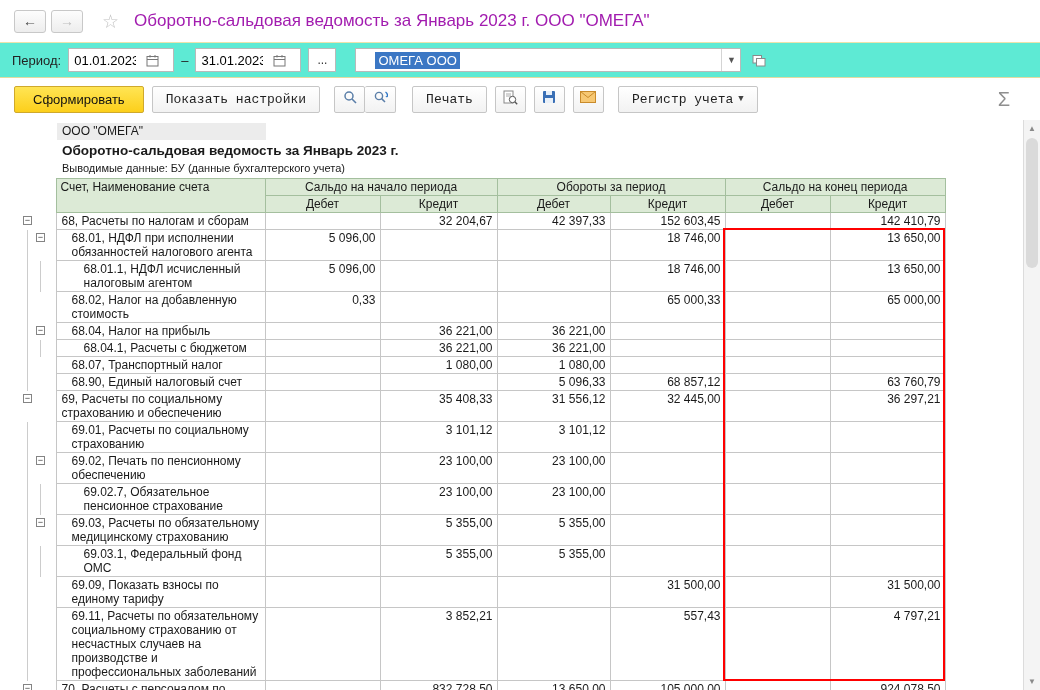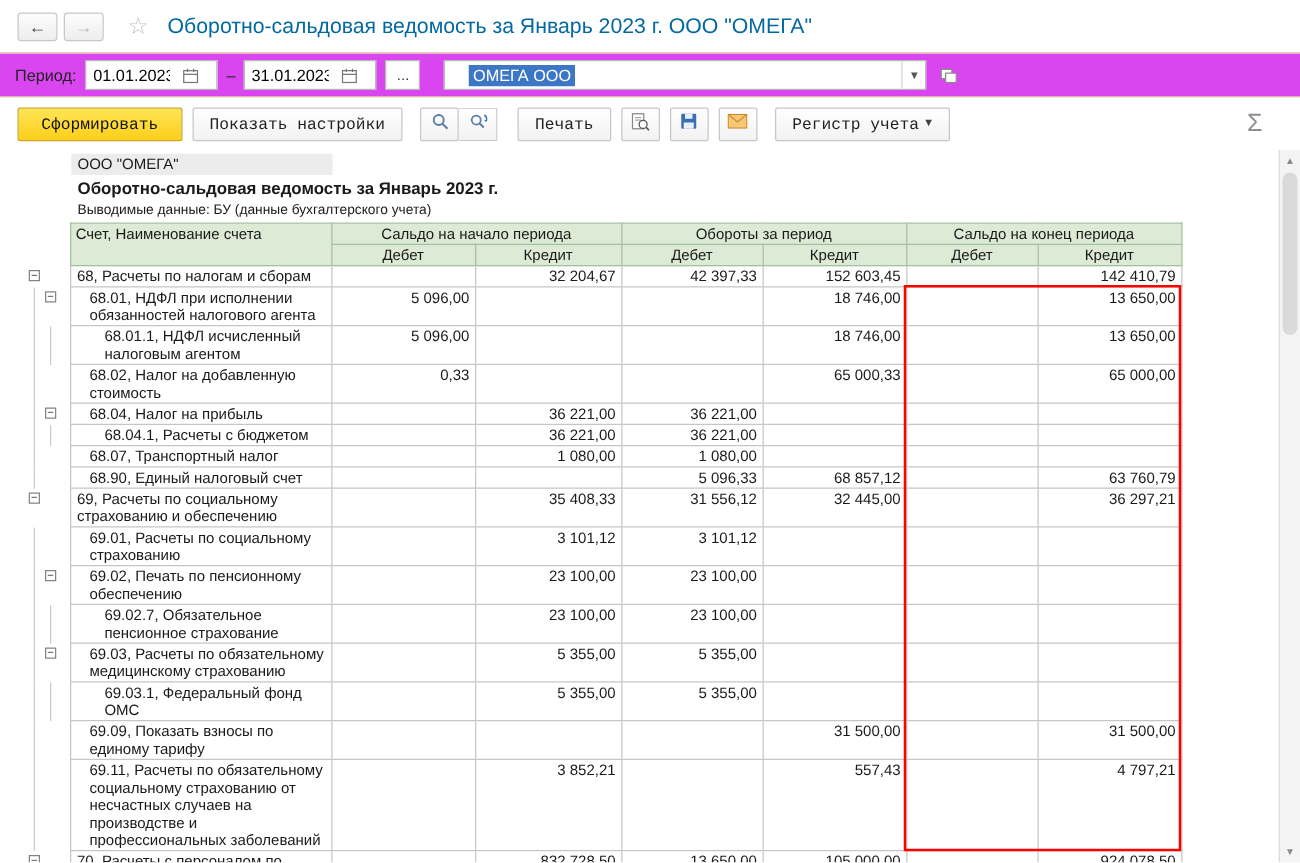--- a/index.html
+++ b/index.html
@@ -6,24 +6,24 @@
   html,body { width:1040px; height:690px; overflow:hidden; }
   body { position:relative; background:#fff; font-family:"Liberation Sans", sans-serif; color:#1a1a1a; }
 
   
   .topbar { height:42px; display:flex; align-items:center; padding:0 14px; gap:5px; background:#fff; }
   .nav-btn { width:32px; height:23px; border:1px solid #c8c8c8; border-radius:3px;
              background:linear-gradient(#fdfdfd,#ededed); display:flex; align-items:center;
              justify-content:center; font-size:14px; color:#4a4a4a; cursor:pointer; }
   .nav-btn.disabled { color:#bdbdbd; }
   .star { color:#c2c2c2; font-size:19px; margin-left:14px; }
-  .win-title { font-size:17px; color:#0369a1; margin-left:10px; white-space:nowrap; }
+  .win-title { font-size:17px; color:#a21caf; margin-left:10px; white-space:nowrap; }
 
   
-  .periodbar { height:36px; background:#d946ef; border-top:1px solid #ece3ac; border-bottom:1px solid #e4daa0;
+  .periodbar { height:36px; background:#5eead4; border-top:1px solid #ece3ac; border-bottom:1px solid #e4daa0;
                display:flex; align-items:center; padding:0 12px; gap:7px; }
   .pb-label { font-size:13px; color:#222; }
   .date-field { display:flex; align-items:center; width:106px; height:24px; background:#fff; border:1px solid #b9b9b9; }
   .date-field input { border:none; outline:none; width:72px; font-size:13px; padding:0 5px;
                       font-family:"Liberation Sans", sans-serif; background:transparent; }
   .cal-btn { width:22px; height:22px; display:flex; align-items:center; justify-content:center; cursor:pointer; }
   .dash { font-size:13px; color:#222; }
   .dots-btn { width:28px; height:24px; background:#fff; border:1px solid #b9b9b9; font-size:12px;
               color:#333; display:flex; align-items:center; justify-content:center; cursor:pointer; }
   .org-combo { width:386px; height:24px; background:#fff; border:1px solid #b9b9b9; display:flex; align-items:center; margin-left:12px; }
@@ -32,21 +32,21 @@
   .combo-arrow { width:19px; height:100%; border-left:1px solid #d4d4d4; display:flex; align-items:center;
                  justify-content:center; font-size:9px; color:#555; cursor:pointer; }
   .open-btn { width:22px; height:22px; display:flex; align-items:center; justify-content:center; cursor:pointer; }
 
   
   .actionbar { height:42px; display:flex; align-items:center; gap:8px; padding:0 14px; background:#fff; }
   .btn { height:27px; padding:0 13px; background:linear-gradient(#ffffff,#f2f2f2); border:1px solid #c6c6c6;
          border-radius:2px; font-size:13px; color:#1f1f1f; display:flex; align-items:center; gap:5px;
          font-family:Liberation Mono, monospace; cursor:pointer; white-space:nowrap; }
   .btn-yellow { height:27px; padding:0 18px; background:linear-gradient(#ffe554,#fccf1b); border:1px solid #cfa92c;
-                border-radius:2px; font-size:13px; color:#111; font-family:Liberation Mono, monospace; cursor:pointer; }
+                border-radius:2px; font-size:13px; color:#111; font-family:Liberation Sans, sans-serif; cursor:pointer; }
   .icon-btn { width:31px; height:27px; padding:0; justify-content:center; }
   .btn-group { display:flex; margin-left:6px; }
   .btn-group .icon-btn + .icon-btn { border-left:none; }
   .caret { font-size:9px; color:#444; }
   .sigma { margin-left:auto; margin-right:16px; color:#8f8f8f; font-size:20px; }
 
   
   .report { position:absolute; left:0; top:120px; width:1023px; bottom:0; background:#fff; overflow:hidden; }
   .org-cell { position:absolute; left:57px; top:3px; width:209px; height:17px; background:#ececec;
               font-size:12px; padding:1px 5px; }

